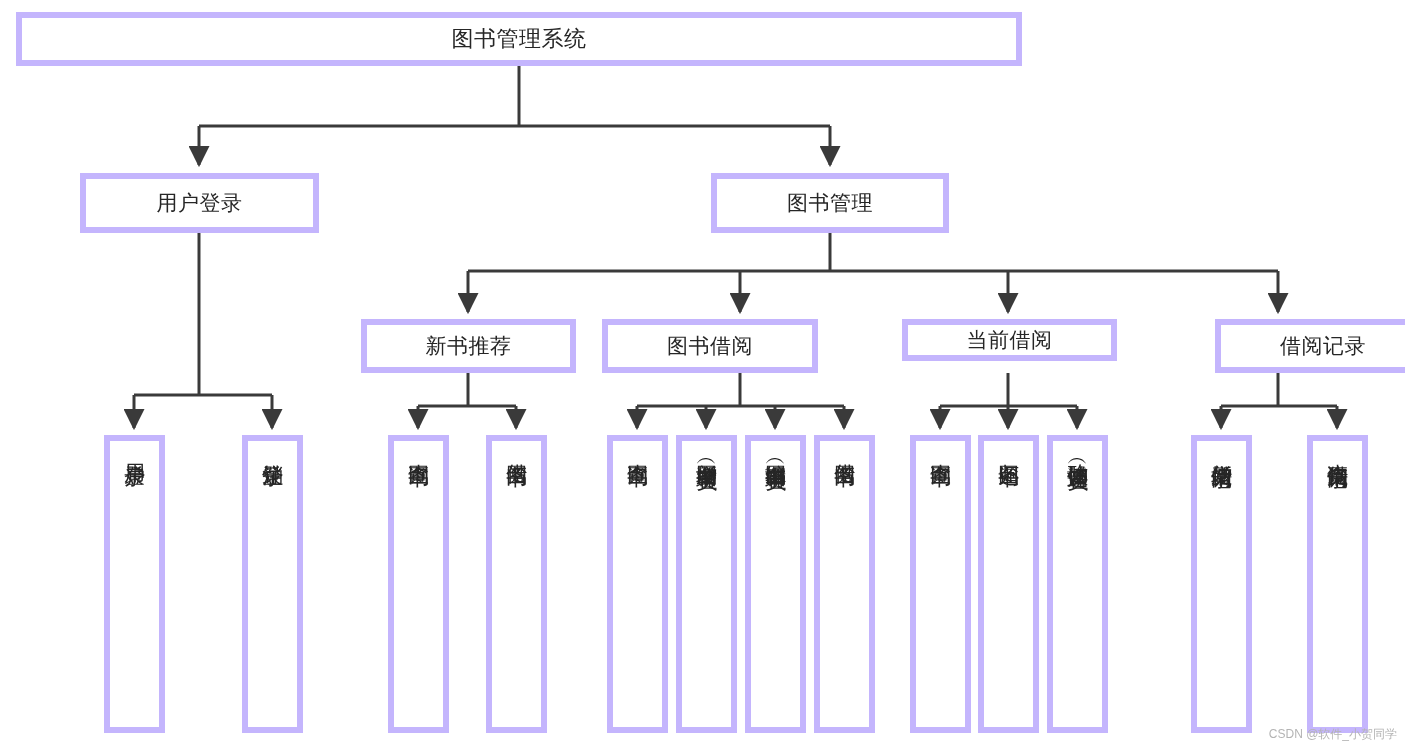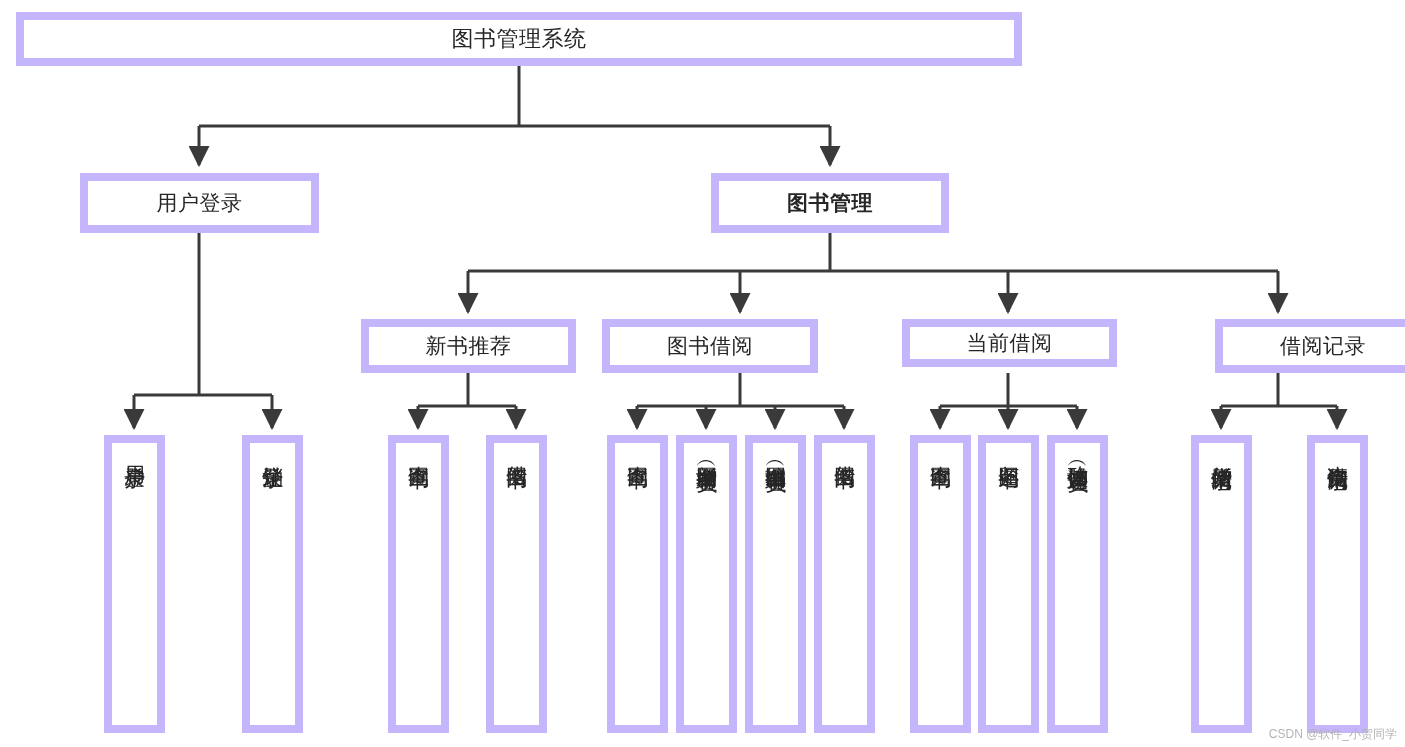--- a/index.html
+++ b/index.html
@@ -22,21 +22,21 @@
     left: 0;
     top: 0;
     width: 1405px;
     height: 747px;
     pointer-events: none;
   }
   .node {
     position: absolute;
     box-sizing: border-box;
     background: #ffffff;
-    border: 8px solid #c4b5fd;
+    border: 6px solid #c4b5fd;
     display: flex;
     align-items: center;
     justify-content: center;
     color: #262626;
     z-index: 2;
   }
   .node-label {
     display: block;
     text-align: center;
     line-height: 1.18;
@@ -129,31 +129,31 @@
     </g>
   </svg>
 
   <div class="node horizontal root" style="left:16px; top:12px; width:1006px; height:54px;">
     <span class="node-label">图书管理系统</span>
   </div>
 
   <div class="node horizontal" style="left:80px; top:173px; width:239px; height:60px;">
     <span class="node-label">用户登录</span>
   </div>
-  <div class="node horizontal" style="left:711px; top:173px; width:238px; height:60px;font-weight:bold;">
+  <div class="node horizontal" style="left:711px; top:173px; width:238px; height:60px;">
     <span class="node-label">图书管理</span>
   </div>
 
   <div class="node horizontal" style="left:361px; top:319px; width:215px; height:54px;">
     <span class="node-label">新书推荐</span>
   </div>
   <div class="node horizontal" style="left:602px; top:319px; width:216px; height:54px;">
     <span class="node-label">图书借阅</span>
   </div>
-  <div class="node horizontal" style="left:902px; top:319px; width:215px; height:48px;">
+  <div class="node horizontal" style="left:902px; top:319px; width:215px; height:42px;">
     <span class="node-label">当前借阅</span>
   </div>
   <div class="node horizontal" style="left:1171px; top:319px; width:216px; height:54px;margin-left:44px;">
     <span class="node-label">借阅记录</span>
   </div>
 
   <div class="node vertical" style="left:104px; top:435px; width:61px; height:298px;">
     <span class="node-label">用户登录</span>
   </div>
   <div class="node vertical" style="left:242px; top:435px; width:61px; height:298px;">

